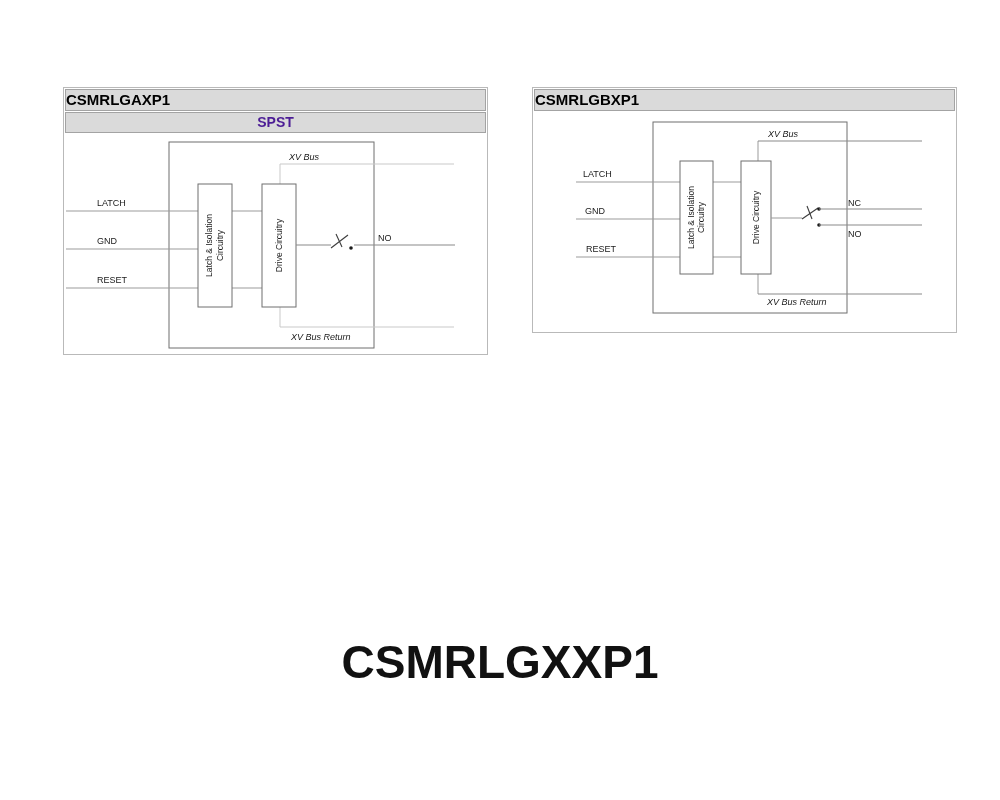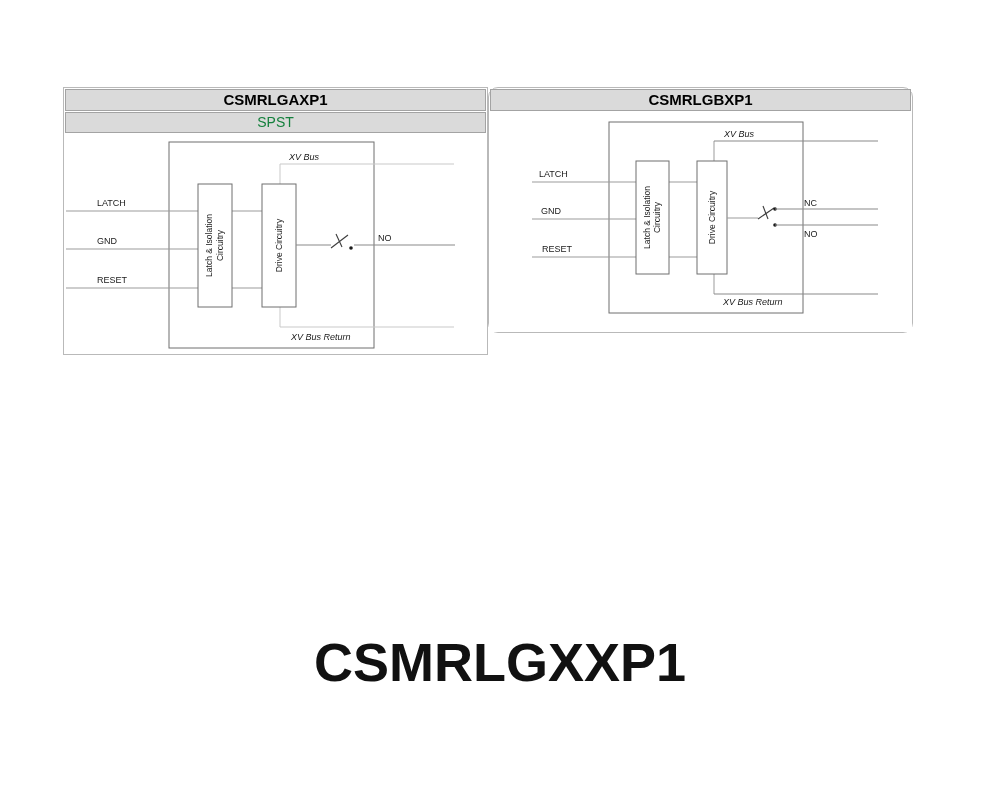--- a/index.html
+++ b/index.html
@@ -5,46 +5,46 @@
   html,body{margin:0;padding:0;}
   body{
     width:1000px;height:800px;position:relative;background:#ffffff;
     font-family:"Liberation Sans", sans-serif;
   }
   .panel{
     position:absolute;top:87px;width:425px;box-sizing:border-box;
     border:1px solid #b9b9b9;background:#ffffff;
   }
   .panel.left{left:63px;}
-  .panel.right{left:488px;border-radius:10px;}
+  .panel.right{left:532px;}
   .hdr{
     margin:1px;height:20px;line-height:20px;background:#dadada;
-    border:1px solid #a3a3a3;text-align:center;
+    border:1px solid #a3a3a3;
     font-weight:bold;font-size:15px;color:#000000;
   }
   .sub{
     margin:0 1px 1px 1px;height:19px;line-height:19px;background:#dadada;
     border:1px solid #a3a3a3;text-align:center;
-    font-size:14px;color:#15803d;font-weight:normal;
+    font-size:14px;color:#4c1d95;font-weight:bold;
   }
   .body-svg{display:block;background:#ffffff;}
   
   .outline{fill:none;stroke:#6f6f6f;stroke-width:1;}
   .box{fill:#ffffff;stroke:#6f6f6f;stroke-width:1;}
   .wire{stroke:#9b9b9b;stroke-width:1;fill:none;}
   .wire-light{stroke:#c9c9c9;stroke-width:1;fill:none;}
   .wire-dark{stroke:#8a8a8a;stroke-width:1.2;fill:none;}
   .sw{stroke:#3c3c3c;stroke-width:1.1;fill:none;}
   .dot{fill:#1a1a1a;stroke:none;}
   svg text{font-family:"Liberation Sans", sans-serif;font-size:9px;fill:#1a1a1a;}
   svg text.rot{font-size:8.5px;}
   svg text.bus{font-style:italic;}
   .caption{
     position:absolute;left:0;top:631px;width:1000px;text-align:center;
-    font-weight:bold;color:#111111;font-size:54px;line-height:62px;
+    font-weight:bold;color:#111111;font-size:46px;line-height:62px;
   }
 </style>
 </head>
 <body>
 
 <section class="panel left">
   <div class="hdr">CSMRLGAXP1</div>
   <div class="sub">SPST</div>
   <svg class="body-svg" width="423" height="220" viewBox="0 0 423 220">
 

